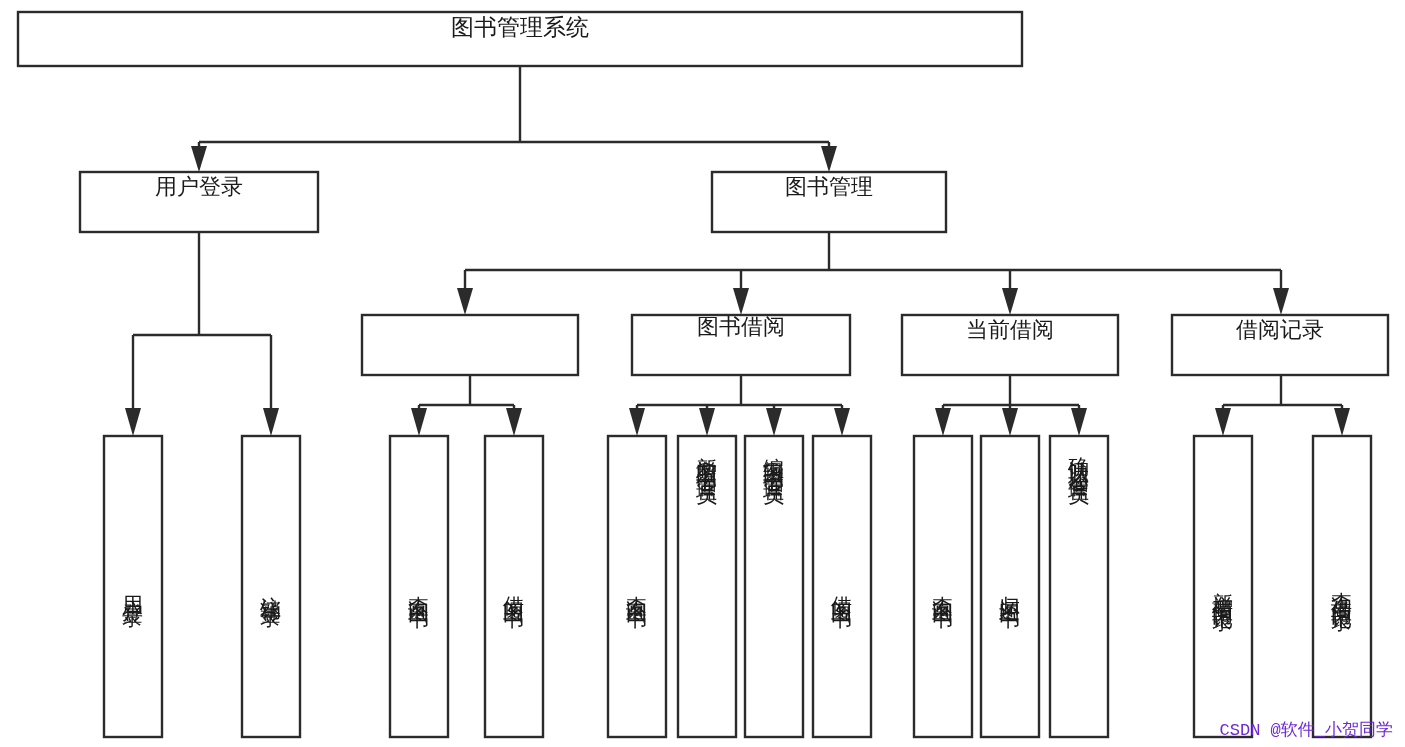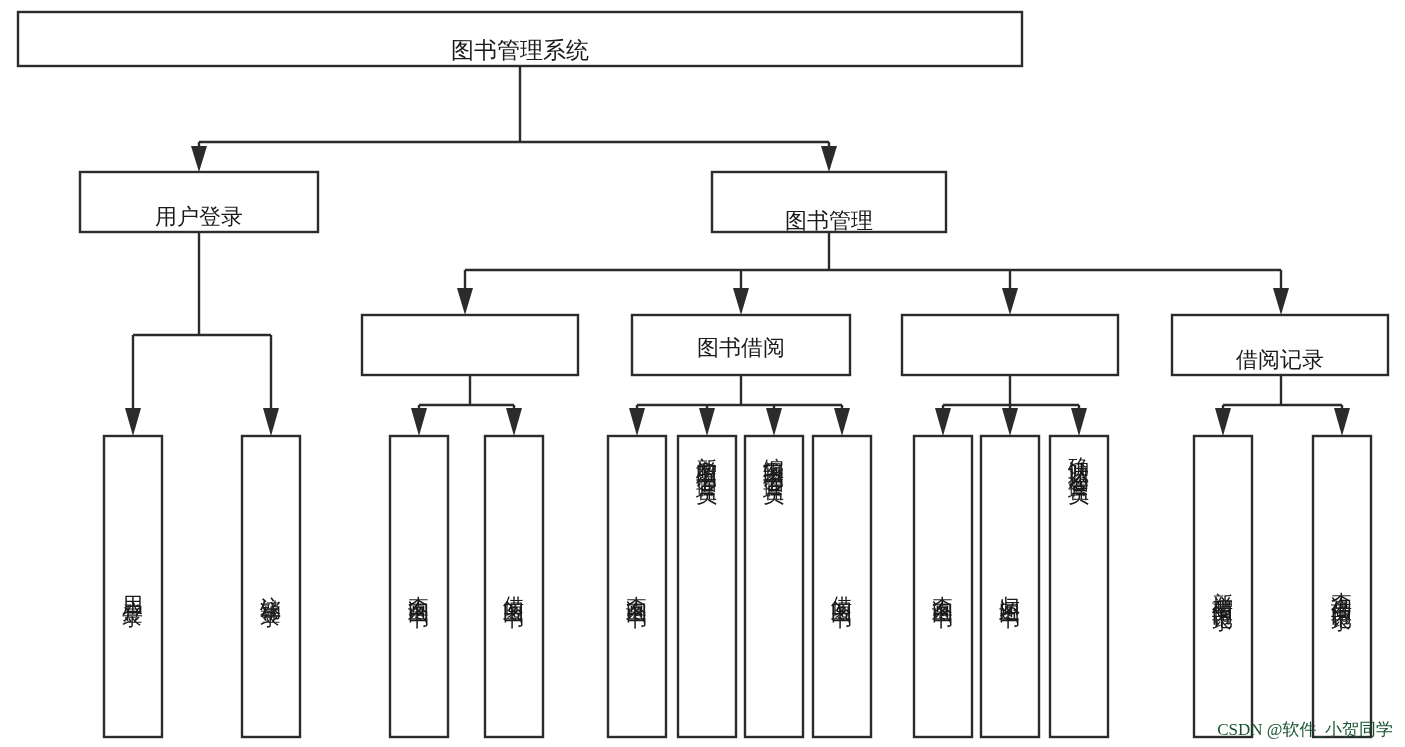--- a/index.html
+++ b/index.html
@@ -54,40 +54,40 @@
     font-family: "Liberation Sans", "DejaVu Sans", sans-serif;
     font-size: 21px;
     line-height: 1;
     letter-spacing: 4px;
     color: #1a1a1a;
     white-space: nowrap;
   }
   .hlabel-wrap {
     position: absolute;
     display: flex;
-    align-items: flex-end;
+    align-items: flex-start;
     justify-content: center;
     pointer-events: none;
   }
   .hlabel-text {
     font-family: "Liberation Sans", "DejaVu Sans", sans-serif;
     font-size: 22px;
     color: #1a1a1a;
     white-space: nowrap;
   }
   .hlabel-text.root {
     font-size: 23px;
   }
   #watermark {
     position: absolute;
     right: 12px;
     bottom: 6px;
-    font-family: Liberation Serif, serif;
+    font-family: Liberation Mono, monospace;
     font-size: 17px;
-    color: #14532d;
+    color: #6d28d9;
     white-space: nowrap;
     pointer-events: none;
   }
 </style>
 </head>
 <body>
 
 <div id="diagram-root">
 
   <svg class="flow" viewBox="0 0 1405 747">
@@ -194,24 +194,27 @@
 
   <div class="hlabel-wrap" style="left:80px; top:172px; width:238px; height:60px;">
     <span class="hlabel-text">用户登录</span>
   </div>
 
   <div class="hlabel-wrap" style="left:712px; top:172px; width:234px; height:64px;">
     <span class="hlabel-text">图书管理</span>
   </div>
 
 
-  <div class="hlabel-wrap" style="left:632px; top:303px; width:218px; height:60px;">
+  <div class="hlabel-wrap" style="left:632px; top:312px; width:218px; height:60px;">
     <span class="hlabel-text">图书借阅</span>
   </div>
 
+  <div class="hlabel-wrap" style="left:902px; top:315px; width:216px; height:60px;">
+    <span class="hlabel-text">当前借阅</span>
+  </div>
 
   <div class="hlabel-wrap" style="left:1172px; top:315px; width:216px; height:60px;">
     <span class="hlabel-text">借阅记录</span>
   </div>
 
   <div class="vlabel-wrap" style="left:104px; top:436px; width:58px; height:301px;">
     <span class="vlabel-text">用户登录</span>
   </div>
   <div class="vlabel-wrap" style="left:242px; top:436px; width:58px; height:301px;">
     <span class="vlabel-text">注销登录</span>

